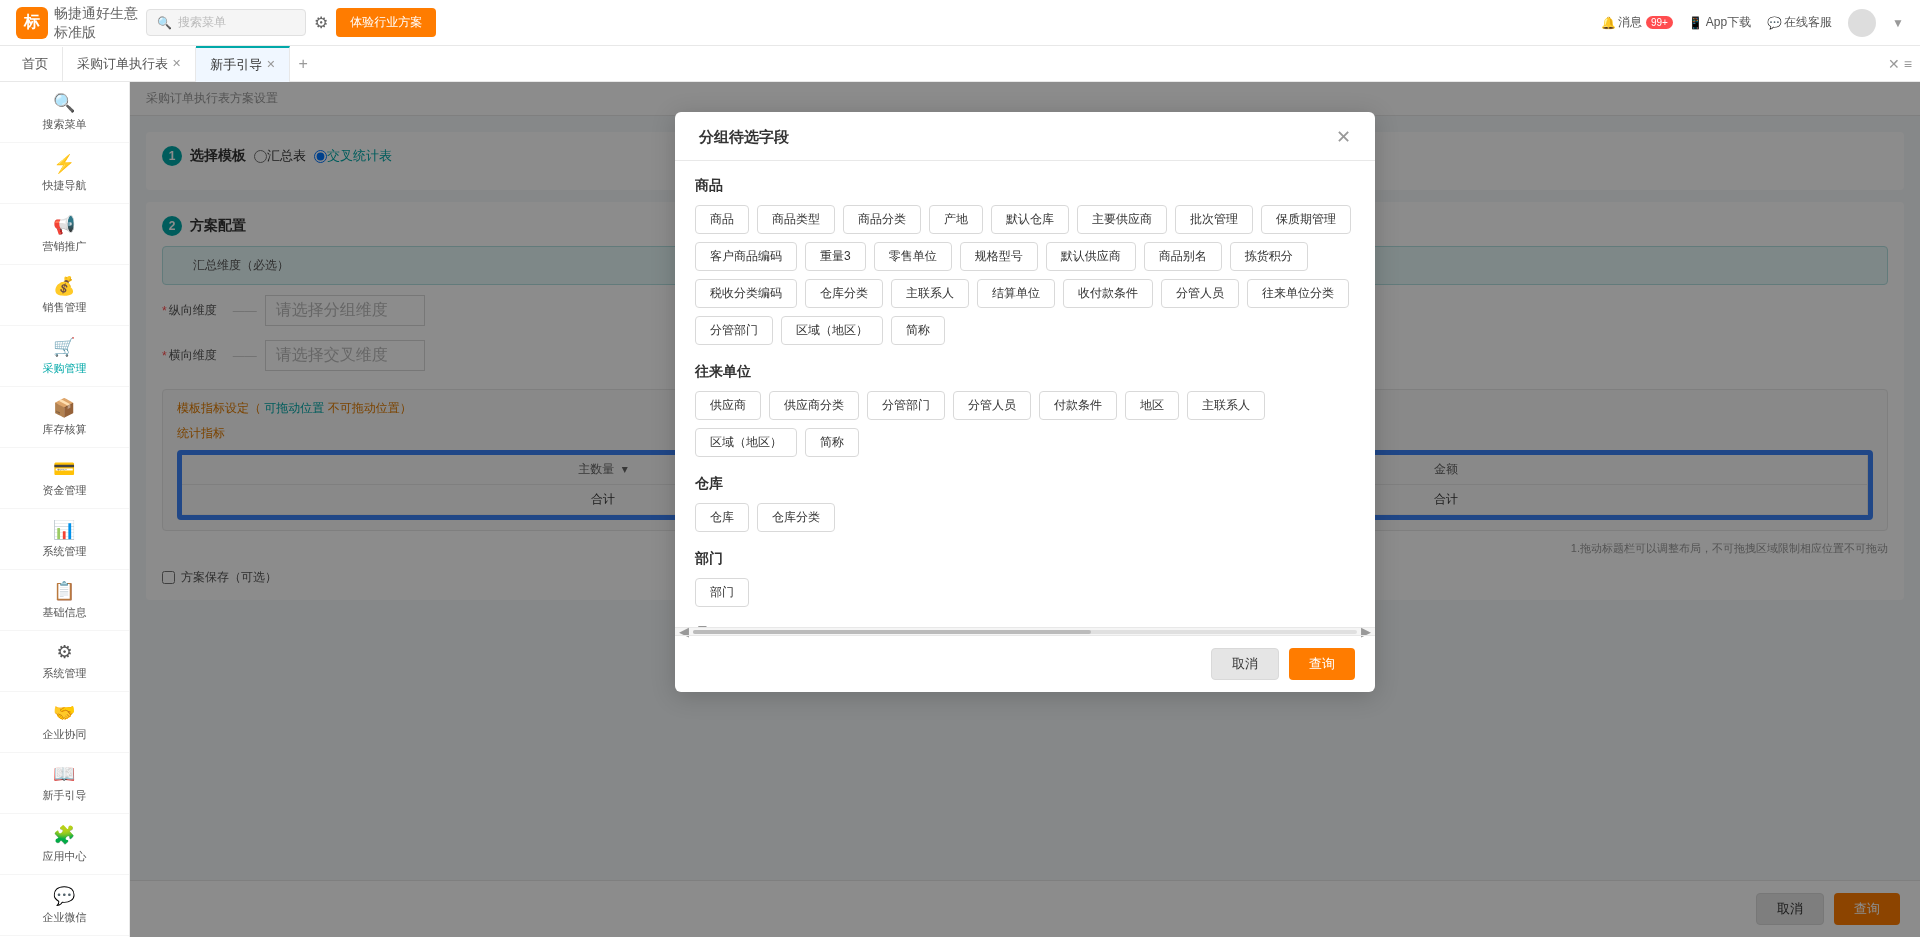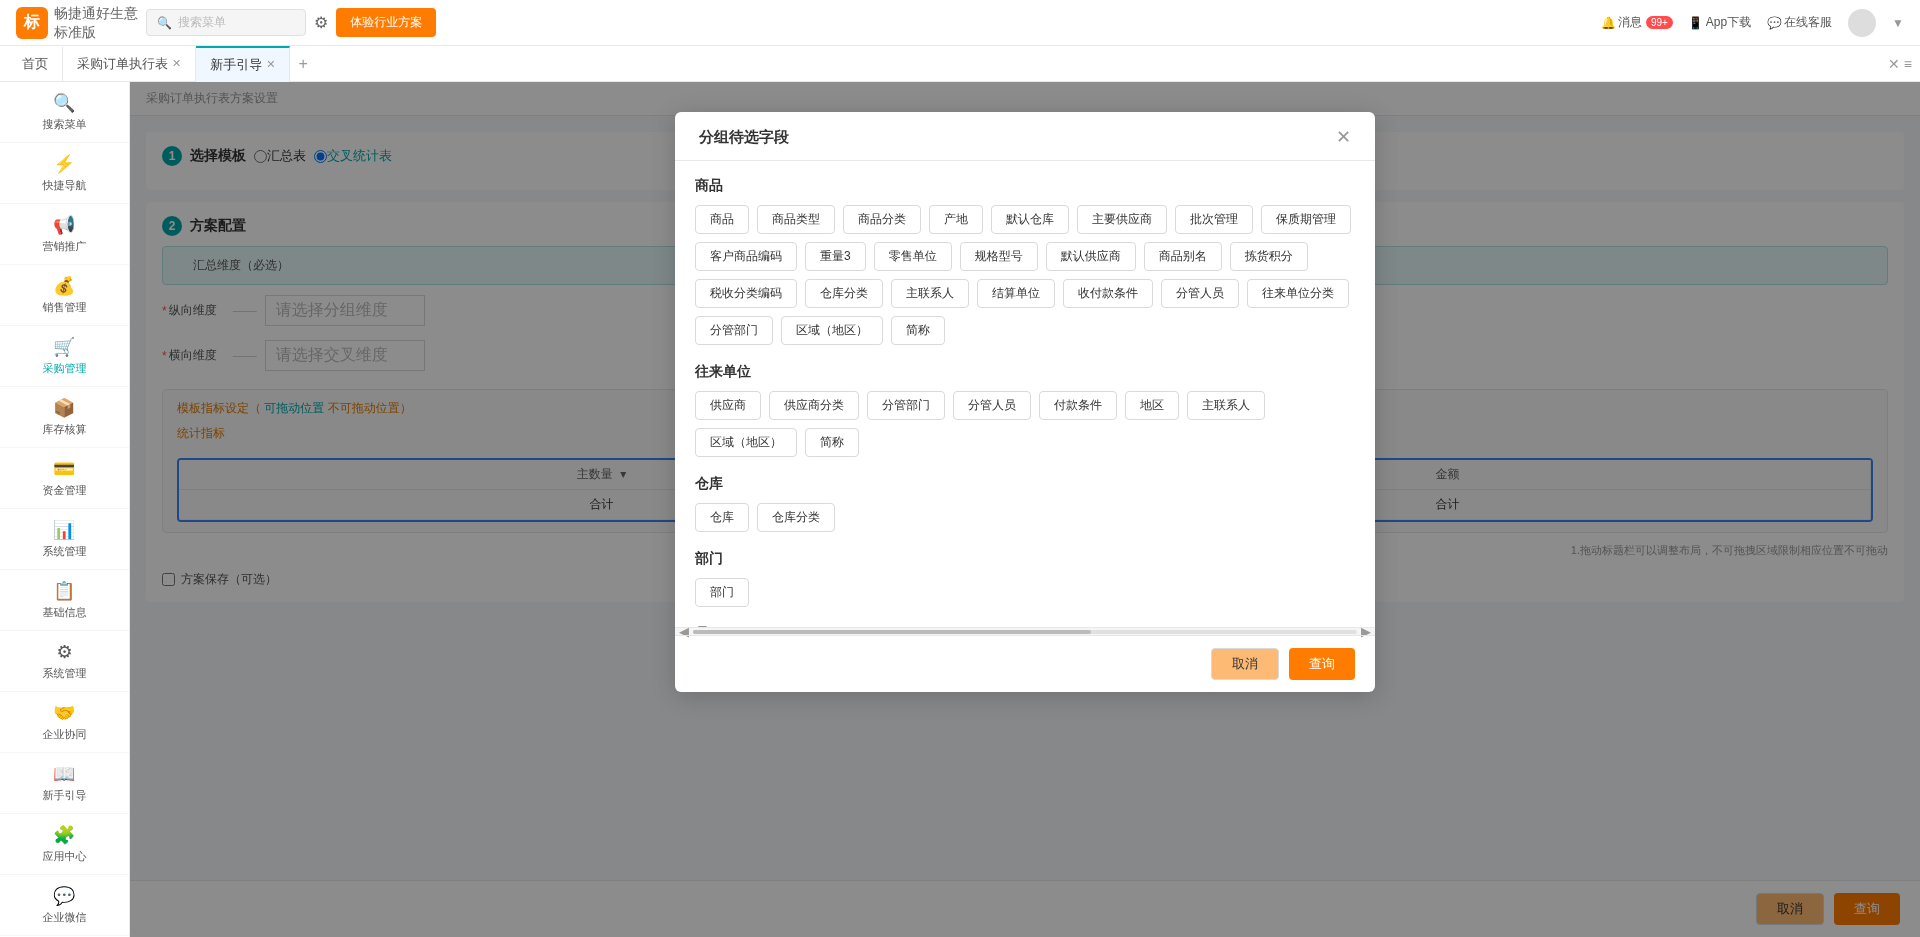--- a/index.html
+++ b/index.html
@@ -59,34 +59,34 @@
     .modal-body::-webkit-scrollbar { width: 6px; }
     .modal-body::-webkit-scrollbar-track { background: #f1f1f1; }
     .modal-body::-webkit-scrollbar-thumb { background: #ccc; border-radius: 3px; }
 
     
     .modal-hscroll { height: 8px; background: #f5f5f5; border-top: 1px solid #e8e8e8; display: flex; align-items: center; padding: 0 4px; }
     .hscroll-track { flex: 1; height: 4px; background: #e0e0e0; border-radius: 2px; position: relative; }
     .hscroll-thumb { width: 60%; height: 4px; background: #bbb; border-radius: 2px; }
 
     
-    .btn-cancel { border: 1px solid #d9d9d9; background: #fdba74; color: #333; border-radius: 4px; padding: 6px 20px; cursor: pointer; font-size: 13px; }
+    .btn-cancel { border: 1px solid #d9d9d9; background: #e5e5e5; color: #333; border-radius: 4px; padding: 6px 20px; cursor: pointer; font-size: 13px; }
     .btn-confirm { background: #ff7c00; border: none; color: white; border-radius: 4px; padding: 6px 20px; cursor: pointer; font-size: 13px; }
 
     
     .bg-content { filter: none; }
     .bg-section { background: #fff; border-radius: 4px; padding: 14px 16px; margin-bottom: 12px; }
     .bg-section-title { font-size: 14px; font-weight: 600; margin-bottom: 10px; color: #333; display: flex; align-items: center; gap: 8px; }
     .teal-box { background: #e6f7f7; border: 1px solid #b2e0e0; border-radius: 4px; padding: 10px 30px; margin-bottom: 10px; font-size: 12px; color: #555; }
     .dimension-row { display: flex; align-items: center; margin-bottom: 8px; font-size: 12px; }
     .required-star { color: #ff4d4f; margin-right: 2px; }
     .select-placeholder { color: #bbb; border: 1px solid #d9d9d9; border-radius: 0; padding: 4px 10px; font-size: 16px; display: inline-block; min-width: 160px; }
     .indicator-section { background: #f9f9f9; border: 1px solid #e8e8e8; border-radius: 4px; padding: 10px 14px; }
     .indicator-title { font-size: 12px; color: #e07b00; margin-bottom: 8px; font-weight: 500; }
-    .table-section { border: 2px solid #3b82f6; border-radius: 4px; overflow: hidden; margin-top: 16px; }
+    .table-section { border: 5px solid #3b82f6; border-radius: 4px; overflow: hidden; margin-top: 8px; }
     .table-header { display: grid; grid-template-columns: 1fr 1fr; background: #fafafa; border-bottom: 1px solid #e8e8e8; }
     .th { padding: 6px 10px; font-size: 12px; color: #666; border-right: 1px solid #e8e8e8; text-align: center; }
     .table-row-data { display: grid; grid-template-columns: 1fr 1fr; }
     .td { padding: 6px 10px; font-size: 12px; color: #333; border-right: 1px solid #e8e8e8; border-bottom: 1px solid #f0f0f0; text-align: center; }
     .hint-text { font-size: 11px; color: #999; margin-top: 8px; line-height: 1.8; text-align: right; }
     .checkbox-row { display: flex; align-items: center; gap: 6px; font-size: 12px; margin-top: 10px; color: #555; }
 
     .bottom-btns { position: absolute; bottom: 0; right: 0; padding: 12px 20px; display: flex; gap: 10px; background: #fff; border-top: 1px solid #e8e8e8; width: 100%; justify-content: flex-end; }
   </style>
 </head>

